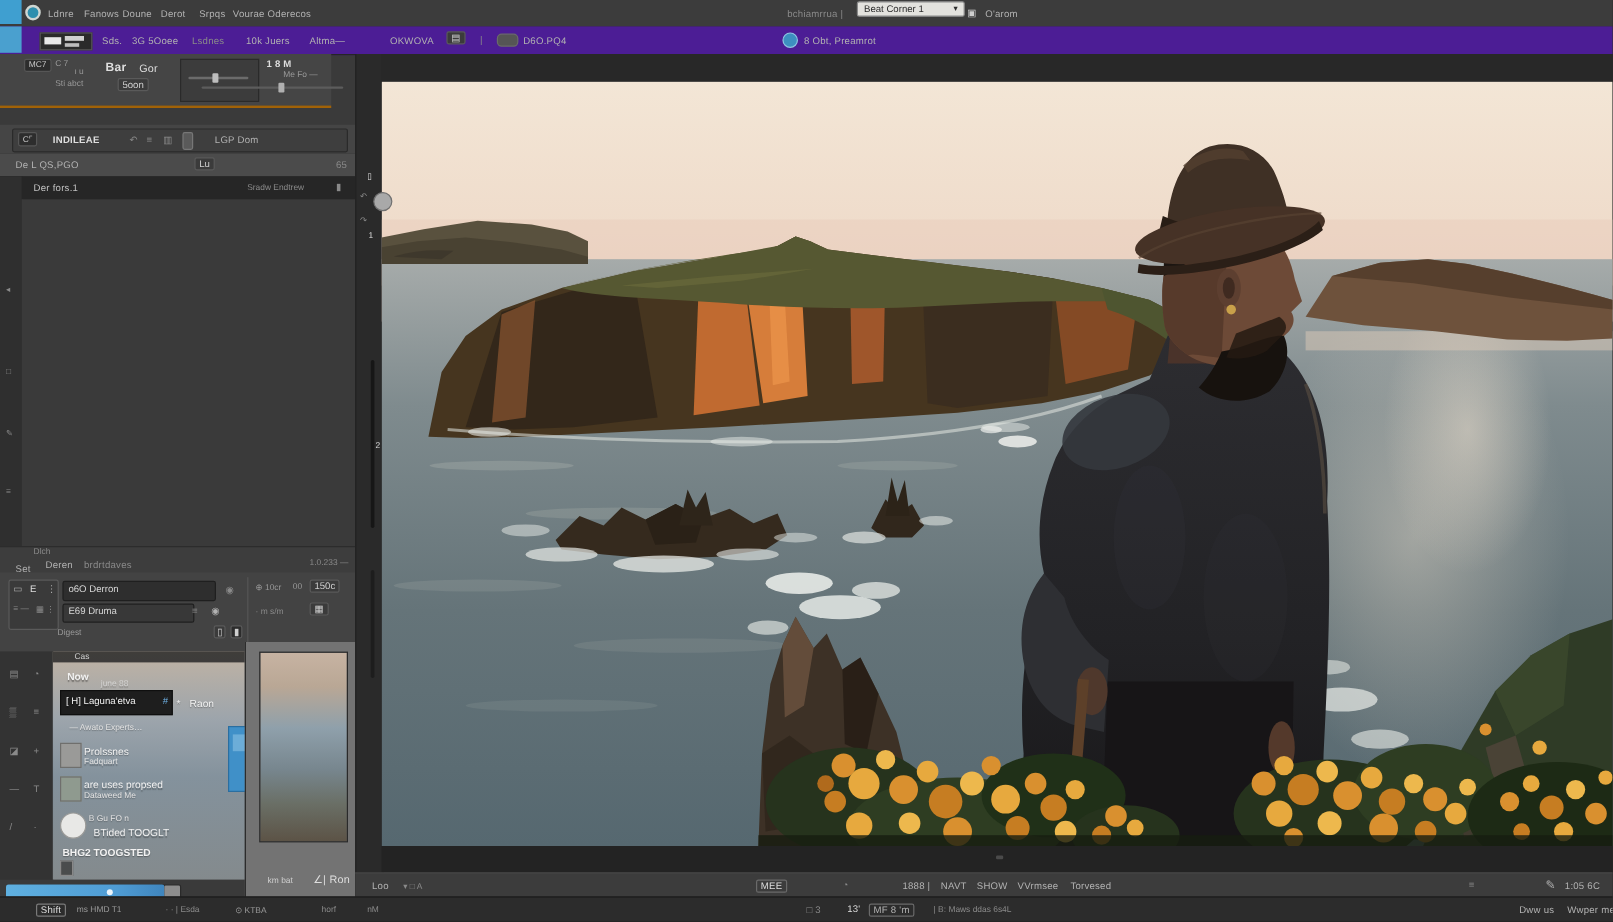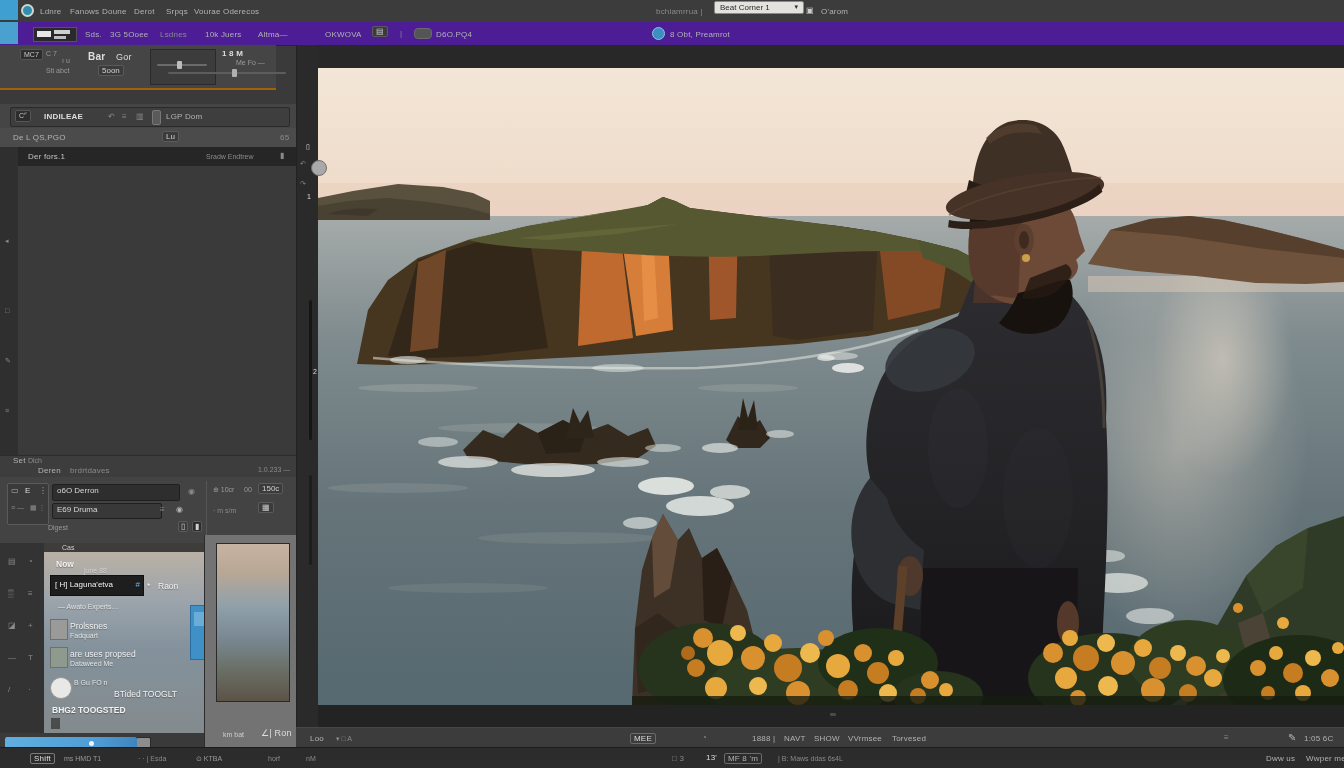--- a/index.html
+++ b/index.html
@@ -94,21 +94,21 @@
 
 
   <div class="panel a" style="left:0;top:104px;width:296px;height:24px;border-bottom:1px solid #2c2c2c;">
     <div class="a" style="left:10px;top:3px;width:278px;height:18px;background:#3e3e3e;border:1px solid #2a2a2a;border-radius:2px;"></div>
     <span class="chip a" style="left:15px;top:6px;">C⌜</span>
     <span class="t a bright bold" style="left:44px;top:8px;">INDILEAE</span>
     <span class="t a dim" style="left:108px;top:8px;">↶</span>
     <span class="t a dim" style="left:122px;top:8px;">≡</span>
     <span class="t a dim" style="left:136px;top:8px;">▥</span>
     <div class="a" style="left:152px;top:6px;width:7px;height:13px;background:#5a5a5a;border:1px solid #777;border-radius:2px;"></div>
-    <span class="t a" style="left:166px;top:8px;">LGP Dom</span>
+    <span class="t a" style="left:179px;top:8px;">LGP Dom</span>
   </div>
 
   <div class="a" style="left:0;top:128px;width:296px;height:19px;background:#4b4b4b;border-bottom:1px solid #222;">
     <span class="t a" style="left:13px;top:5px;">De L QS,PGO</span>
     <span class="btn a" style="left:162px;top:3px;">Lu</span>
     <span class="t a dim" style="left:280px;top:5px;">65</span>
   </div>
 
   <div class="a" style="left:0;top:147px;width:296px;height:19px;background:#262626;border-bottom:1px solid #1d1d1d;">
     <span class="t a" style="left:28px;top:5px;color:#c2c2c2;">Der fors.1</span>
@@ -120,21 +120,21 @@
     <span class="tt a dim" style="left:5px;top:90px;">◂</span>
     <span class="tt a dim" style="left:5px;top:160px;">□</span>
     <span class="tt a dim" style="left:5px;top:210px;">✎</span>
     <span class="tt a dim" style="left:5px;top:260px;">≡</span>
   </div>
 
   <div class="a" style="left:18px;top:166px;width:278px;height:289px;background:#3a3a3a;"></div>
 
   <div class="a" style="left:0;top:455px;width:296px;height:22px;background:#3d3d3d;border-top:1px solid #2c2c2c;">
     <span class="tt a dim" style="left:28px;top:1px;">Dlch</span>
-    <span class="t a" style="left:13px;top:0;">Set</span>
+    <span class="t a" style="left:13px;top:14px;">Set</span>
     <span class="t a" style="left:38px;top:10px;">Deren</span>
     <span class="t a dim" style="left:70px;top:10px;">brdrtdaves</span>
     <span class="tt a dim" style="left:258px;top:10px;">1.0.233 —</span>
   </div>
 
   <div class="a" style="left:0;top:477px;width:296px;height:66px;background:#434343;">
     <div class="a" style="left:7px;top:6px;width:40px;height:40px;background:#3a3a3a;border:1px solid #5a5a5a;border-radius:2px;">
       <span class="t a" style="left:3px;top:2px;">▭</span>
       <span class="t a bright" style="left:17px;top:2px;">E</span>
       <span class="t a" style="left:31px;top:2px;">⋮</span>
@@ -188,21 +188,21 @@
     <span class="ovtext a" style="left:114px;top:38px;">Raon</span>
     <span class="ovsub a" style="left:14px;top:60px;">— Awato Experts…</span>
     <div class="thumb a" style="left:6px;top:76px;width:16px;height:19px;"></div>
     <span class="ovtext a" style="left:26px;top:78px;">Prolssnes</span>
     <span class="ovsub a" style="left:26px;top:89px;">Fadquart</span>
     <div class="thumb a" style="left:6px;top:104px;width:16px;height:19px;background:#8f9a8f;"></div>
     <span class="ovtext a" style="left:26px;top:106px;">are uses propsed</span>
     <span class="ovsub a" style="left:26px;top:117px;">Dataweed Me</span>
     <div class="a" style="left:6px;top:134px;width:20px;height:20px;border-radius:50%;background:#e8e8e6;border:1px solid #9a9a98;"></div>
     <span class="ovsub a" style="left:30px;top:136px;">B Gu FO n</span>
-    <span class="ovtext a" style="left:34px;top:146px;margin-left:36px;">BTided TOOGLT</span>
+    <span class="ovtext a" style="left:34px;top:146px;">BTided TOOGLT</span>
     <span class="ovtext a bold" style="left:8px;top:162px;">BHG2 TOOGSTED</span>
     <div class="a" style="left:6px;top:174px;width:9px;height:11px;background:rgba(60,60,60,.8);border:1px solid #888;"></div>
   </div>
 
   <div class="a" style="left:190px;top:605px;width:22px;height:53px;background:#4090c8;border:1px solid #2a6ea0;">
     <div class="a" style="left:3px;top:6px;width:12px;height:14px;background:#7fb9de;opacity:.7;"></div>
   </div>
 
   <div class="a" style="left:204px;top:535px;width:92px;height:227px;background:#737373;border-left:1px solid #2c2c2c;">
     <div class="a" style="left:11px;top:8px;width:72px;height:157px;background:

